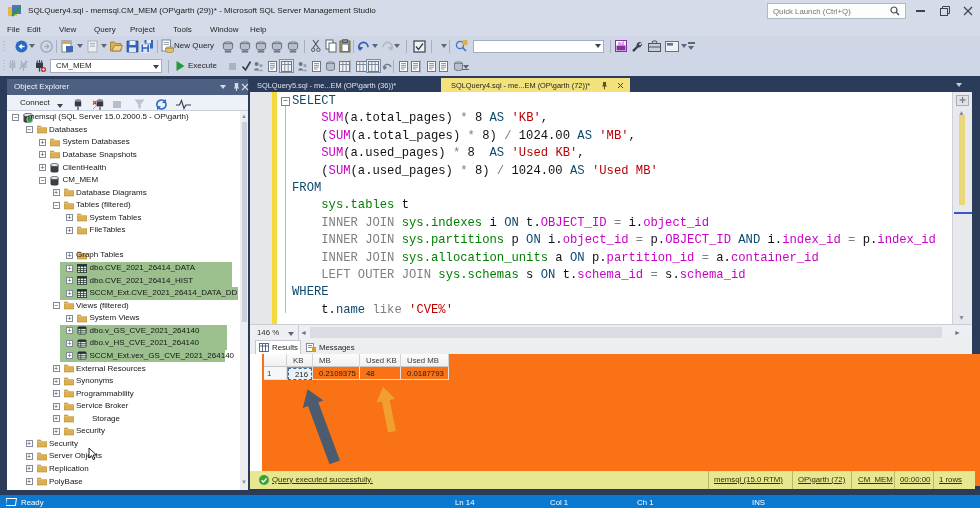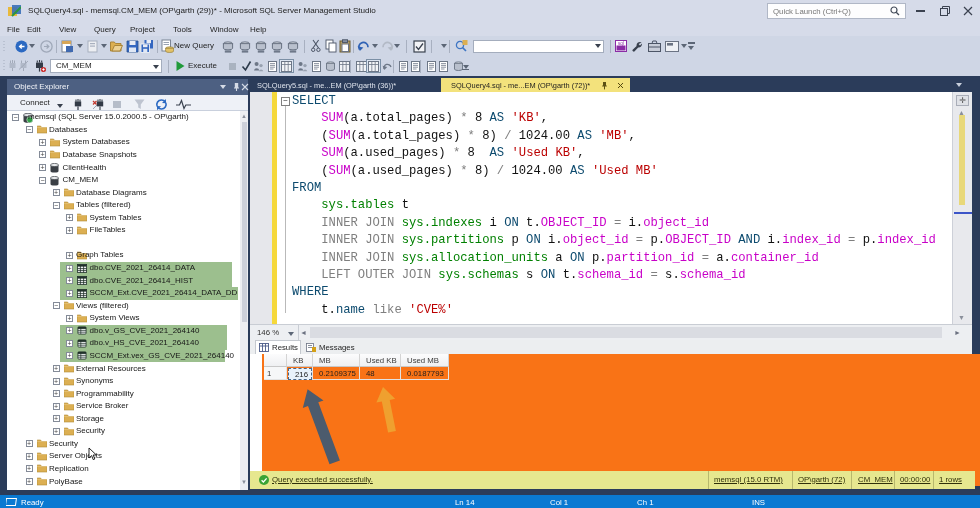--- a/index.html
+++ b/index.html
@@ -582,21 +582,21 @@
           <div class="tt" style="left:69.0px;">Service Broker</div>
         </div>
 <div class="trow" style="top:301.74px;">
           <div class="exp" style="left:45.5px;">+</div>
           <div style="position:absolute;left:56.5px;top:1.5px;">
             <svg width="10" height="9" viewBox="0 0 10 9">
               <path d="M0 1.5 L0 8 L10 8 L10 2.5 L4.6 2.5 L3.6 1 L0.6 1 Z" fill="#dcaf52" stroke="#b08a35" stroke-width="0.6"></path>
               <path d="M0 3 L10 3 L10 2.5 L0 2.5Z" fill="#eccf8e"></path>
             </svg>
           </div>
-          <div class="tt" style="left:69.0px;text-align:center;">Storage</div>
+          <div class="tt" style="left:85px;text-align:center;">Storage</div>
         </div>
 <div class="trow" style="top:314.30px;">
           <div class="exp" style="left:45.5px;">+</div>
           <div style="position:absolute;left:56.5px;top:1.5px;">
             <svg width="10" height="9" viewBox="0 0 10 9">
               <path d="M0 1.5 L0 8 L10 8 L10 2.5 L4.6 2.5 L3.6 1 L0.6 1 Z" fill="#dcaf52" stroke="#b08a35" stroke-width="0.6"></path>
               <path d="M0 3 L10 3 L10 2.5 L0 2.5Z" fill="#eccf8e"></path>
             </svg>
           </div>
           <div class="tt" style="left:69.0px;">Security</div>

